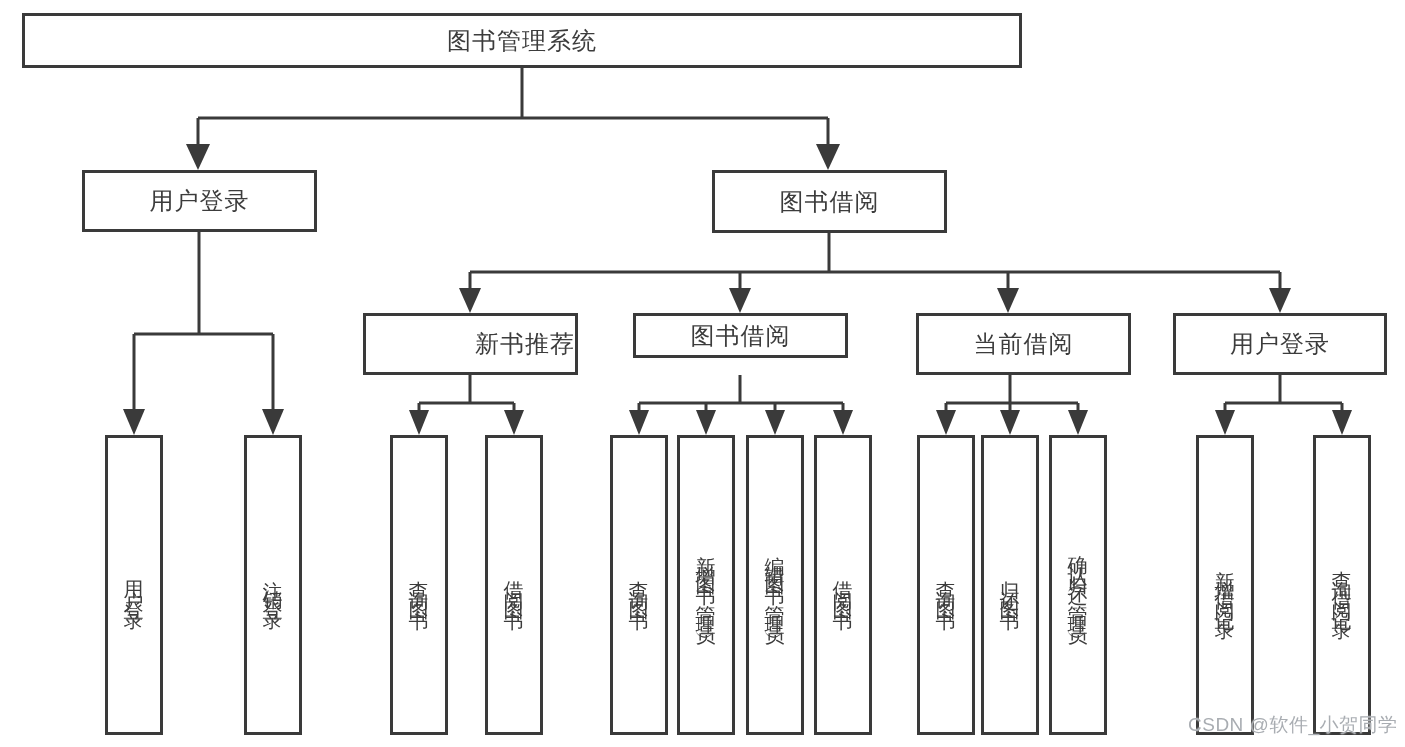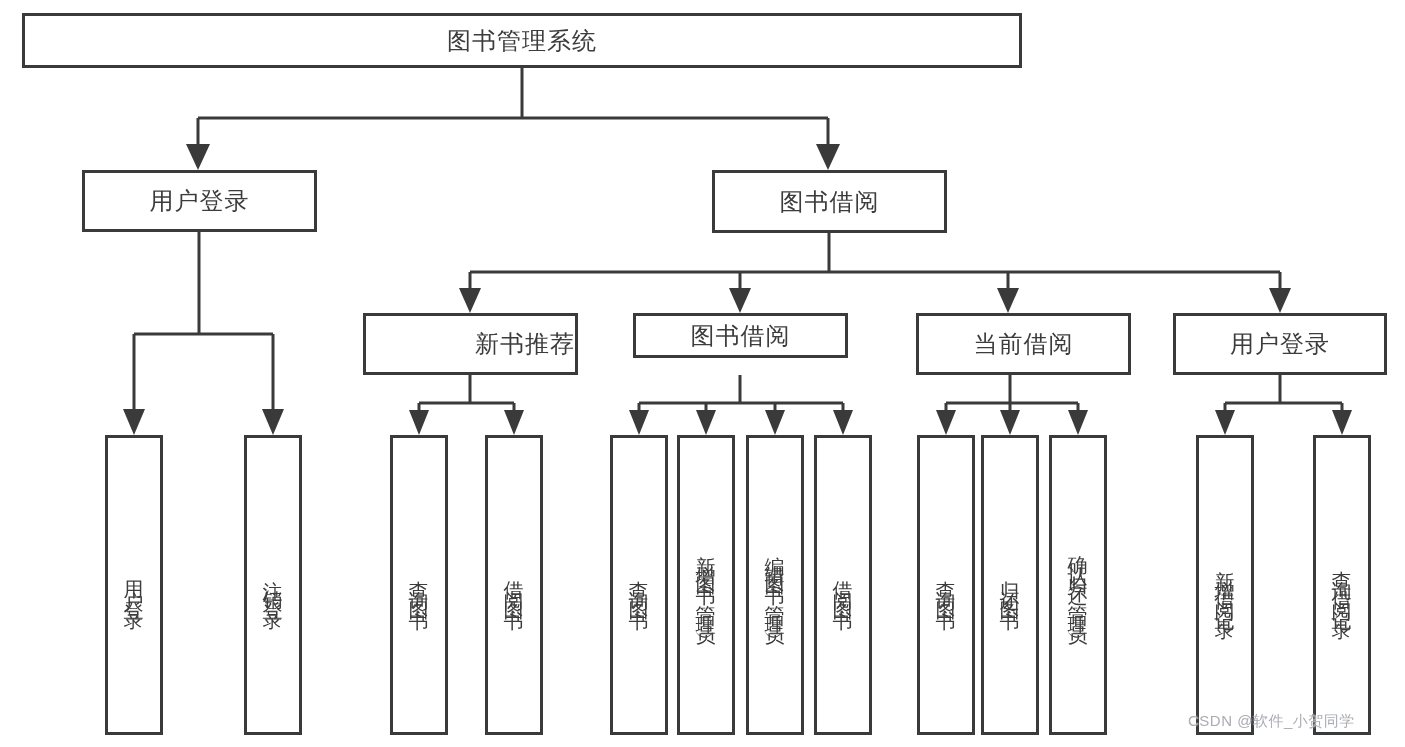--- a/index.html
+++ b/index.html
@@ -70,21 +70,21 @@
   .n-leaf-borrow-book-2{left:814px;}
   .n-leaf-query-book-3{left:917px;}
   .n-leaf-return-book{left:981px;}
   .n-leaf-confirm-return{left:1049px;}
   .n-leaf-add-record{left:1196px;}
   .n-leaf-query-record{left:1313px;}
 
   #watermark{
     position:absolute;
     left:1188px;top:712px;
-    font-size:15px;
+    font-size:19px;
     color:var(--wm);
     letter-spacing:0.5px;
     z-index:3;
     text-shadow:0 0 2px #ffffff;
     white-space:nowrap;
   }
 </style>
 </head>
 <body>
 

